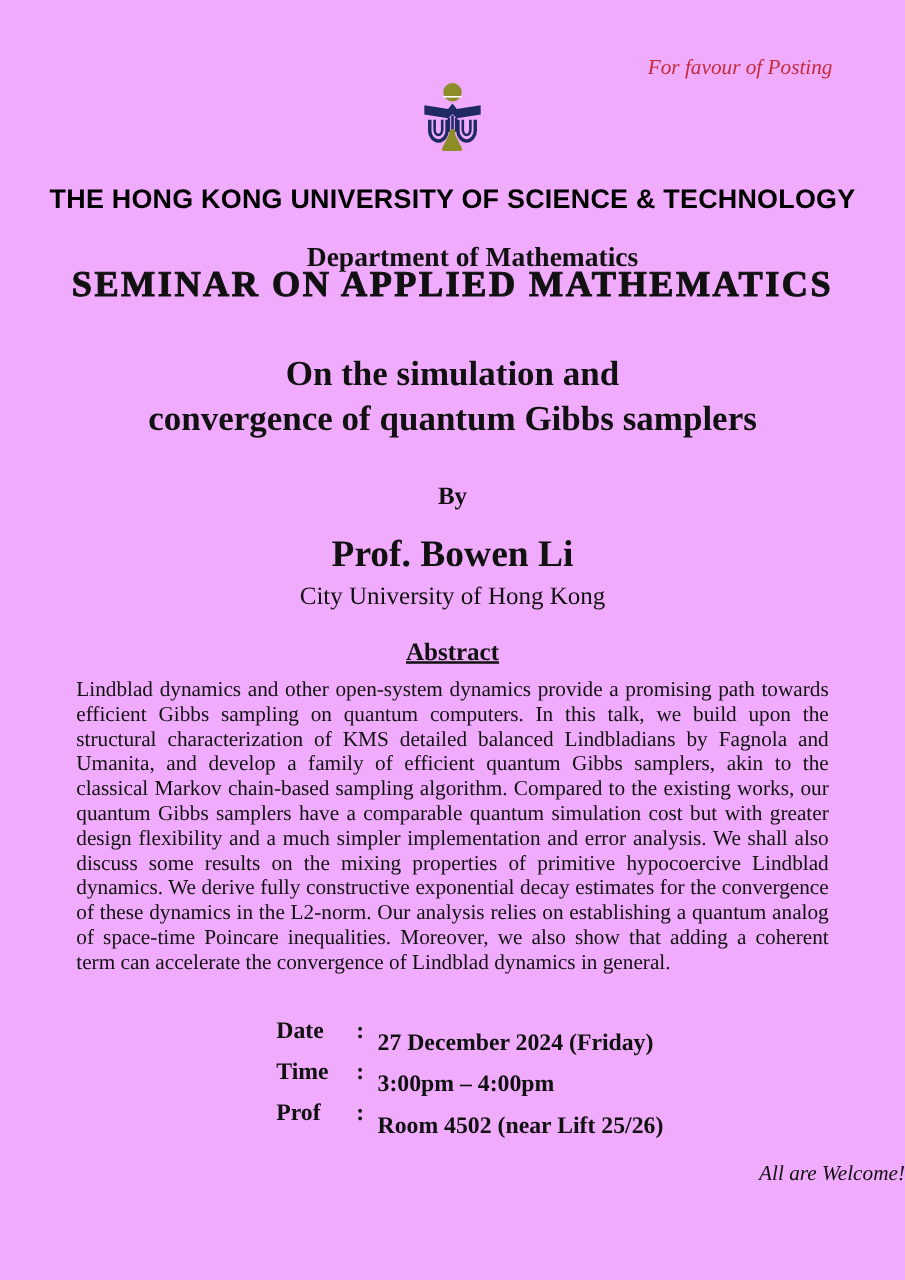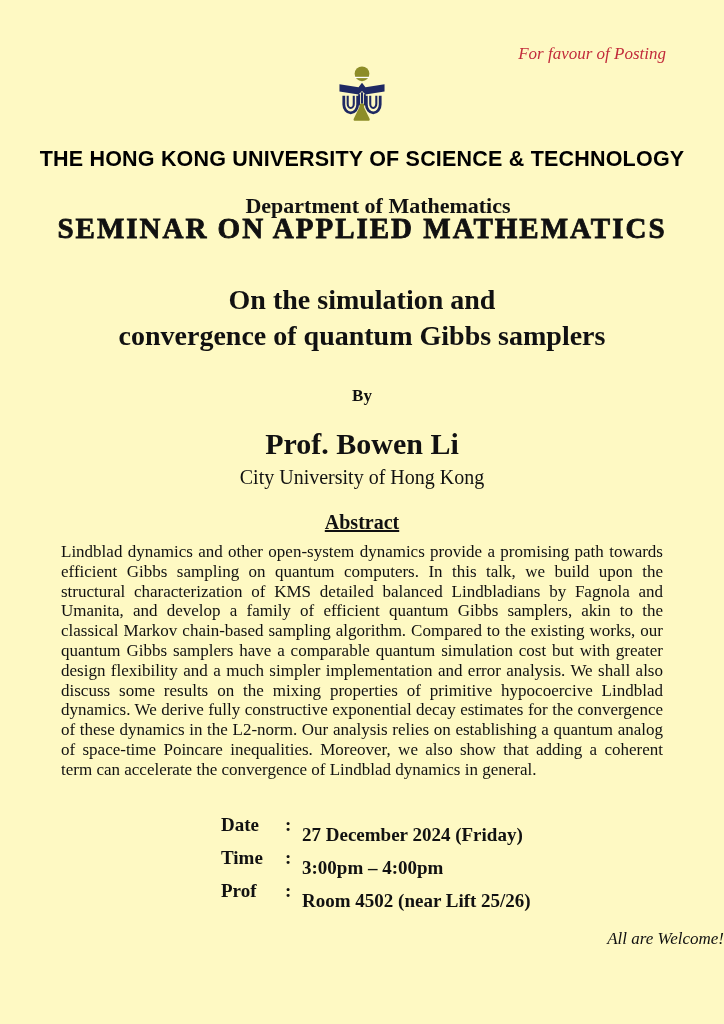--- a/index.html
+++ b/index.html
@@ -3,21 +3,21 @@
 <meta charset="utf-8">
 <style>
   html, body { margin: 0; padding: 0; background: #ffffff; }
   body {
     width: 724px; height: 1024px;
     font-family: "Liberation Serif", serif;
     color: #111111;
     position: relative;
     overflow: hidden;
   }
-  .page { position: absolute; inset: 0; background: #fef9c3; }
+  .page { position: absolute; inset: 0; background: #f0abfc; }
 
   .posting-note {
     position: absolute; top: 44px; right: 58px;
     font-style: italic; font-size: 17px;
     color: #c22b3b;
   }
 
   .logo-wrap {
     position: absolute; top: 62px; left: 0; width: 100%;
     display: flex; justify-content: center;
@@ -41,21 +41,21 @@
     letter-spacing: 2px;
     -webkit-text-stroke: 0.8px #111;
   }
   .talk-title {
     position: absolute; top: 282px; left: 0; width: 100%;
     text-align: center; font-weight: bold; font-size: 28px;
     line-height: 36px;
   }
   .by-label {
     position: absolute; top: 386px; left: 0; width: 100%;
-    text-align: center; font-weight: bold; font-size: 17px;
+    text-align: center; font-weight: bold; font-size: 20px;
   }
   .speaker {
     position: absolute; top: 427px; left: 0; width: 100%;
     text-align: center; font-weight: bold; font-size: 30px;
   }
   .affiliation {
     position: absolute; top: 466px; left: 0; width: 100%;
     text-align: center; font-size: 20px;
   }
   .abstract-heading {

